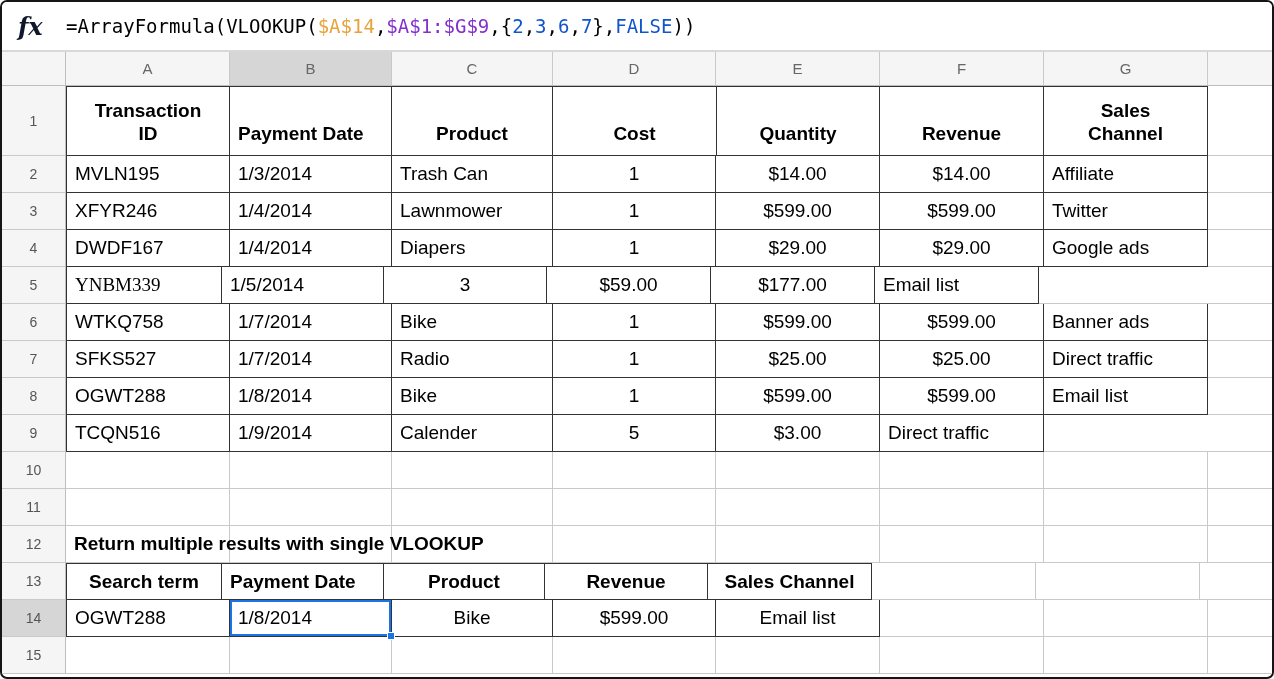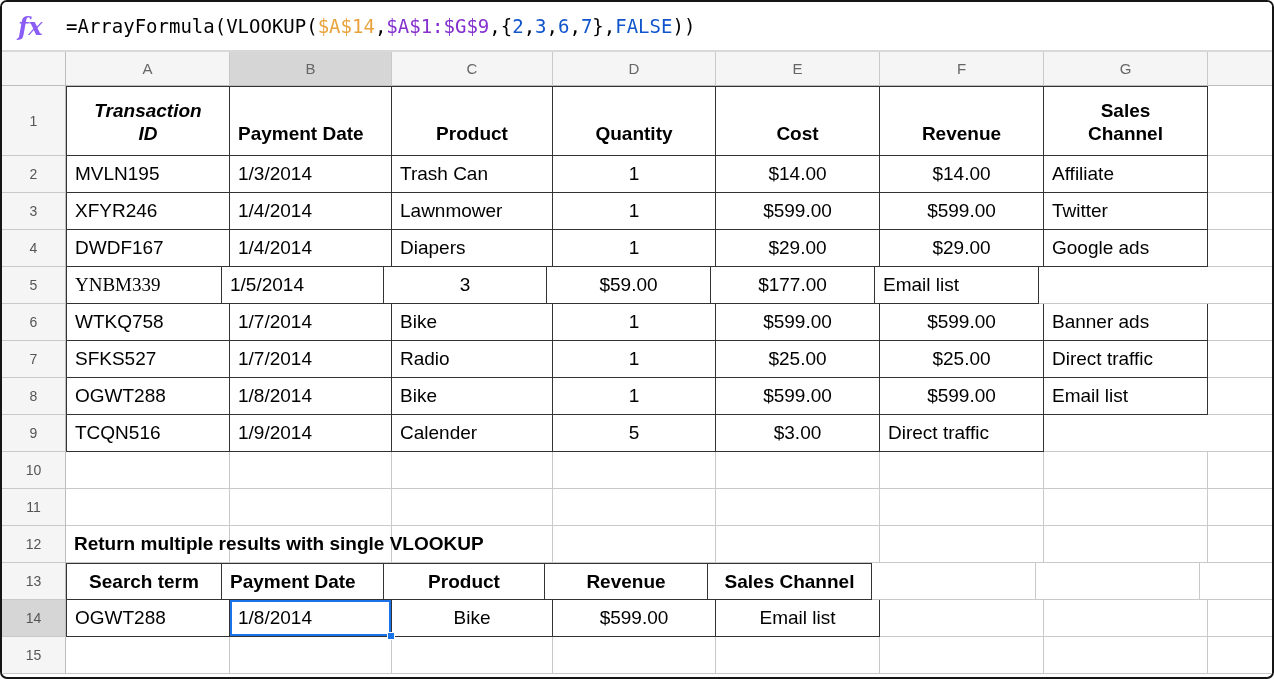--- a/index.html
+++ b/index.html
@@ -4,21 +4,21 @@
 <style>
   html,body{margin:0;padding:0;background:#ffffff;}
   *{box-sizing:border-box;}
   .frame{
     width:1274px;height:679px;
     border:2px solid #151515;border-radius:7px;overflow:hidden;
     background:#fff;font-family:"Liberation Sans",sans-serif;
     position:relative;
   }
   .formula-bar{height:50px;display:flex;align-items:center;border-bottom:2px solid #d8d8d8;background:#fff;}
-  .fx-icon{font-family:"DejaVu Serif",serif;font-style:italic;font-weight:bold;color:#8b5cf6;font-size:24px;margin-left:16px;width:48px;flex:none;}
+  .fx-icon{font-family:"DejaVu Serif",serif;font-style:italic;font-weight:bold;color:#0f172a;font-size:24px;margin-left:16px;width:48px;flex:none;}
   .formula-input{font-family:"DejaVu Sans Mono","Liberation Mono",monospace;font-size:19px;white-space:pre;color:#000;}
   .hrow,.row{display:flex;width:100%;}
   .hrow{height:34px;}
   .colhead{background:#f5f5f5;border-right:1px solid #c9c9c9;border-bottom:1px solid #bdbdbd;color:#666;font-size:15px;display:flex;align-items:center;justify-content:center;flex:none;}
   .colhead.last{flex:1;border-right:none;}
   .rowhead{background:#f5f5f5;border-right:1px solid #bdbdbd;border-bottom:1px solid #c9c9c9;color:#555;font-size:14px;display:flex;align-items:center;justify-content:center;flex:none;}
   .corner{border-bottom:1px solid #bdbdbd;}
   .colhead.hl,.rowhead.hl{background:var(--hlbg,#d6d6d6);}
   .cell{background:#fff;border-right:1px solid #c9c9c9;border-bottom:1px solid #c9c9c9;font-size:19px;color:#000;display:flex;align-items:center;position:relative;white-space:nowrap;flex:none;padding:0 6px;overflow:visible;}
   .cell.last{flex:1;border-right:none;}
@@ -51,34 +51,34 @@
         <div class="colhead hl" style="width: 162px;">B</div>
         <div class="colhead" style="width: 161px;">C</div>
         <div class="colhead" style="width: 163px;">D</div>
         <div class="colhead" style="width: 164px;">E</div>
         <div class="colhead" style="width: 164px;">F</div>
         <div class="colhead" style="width: 164px;">G</div>
         <div class="colhead last"></div>
       </div>
       <div class="row" style="height: 70px;">
         <div class="rowhead" style="width: 64px;">1</div>
-        <div class="cell al-c hdr narrow b dkr dkb dkl dkt" style="width: 164px; font-style: italic;">
+        <div class="cell al-c hdr narrow b dkr dkb dkl dkt" style="width: 164px;">
           <span>Transaction ID</span>
         </div>
         <div class="cell al-l hdr b dkr dkb dkt" style="width: 162px;">
           <span>Payment Date</span>
         </div>
         <div class="cell al-c hdr b dkr dkb dkt" style="width: 161px;">
           <span>Product</span>
         </div>
+        <div class="cell al-c hdr b dkr dkb dkt" style="width: 164px;">
+          <span>Cost</span>
+        </div>
         <div class="cell al-c hdr b dkr dkb dkt" style="width: 163px;">
           <span>Quantity</span>
-        </div>
-        <div class="cell al-c hdr b dkr dkb dkt" style="width: 164px;">
-          <span>Cost</span>
         </div>
         <div class="cell al-c hdr b dkr dkb dkt" style="width: 164px;">
           <span>Revenue</span>
         </div>
         <div class="cell al-c hdr narrow b dkr dkb dkt" style="width: 164px;">
           <span>Sales Channel</span>
         </div>
         <div class="cell al-c last hdr b">
           <span></span>
         </div>

